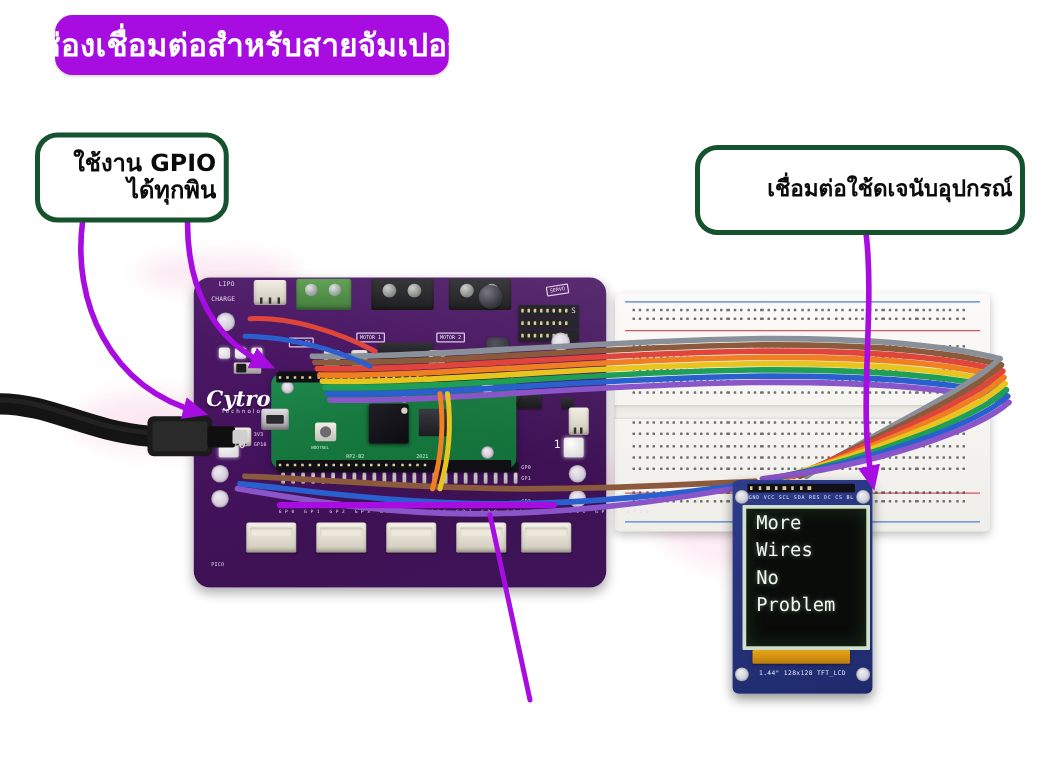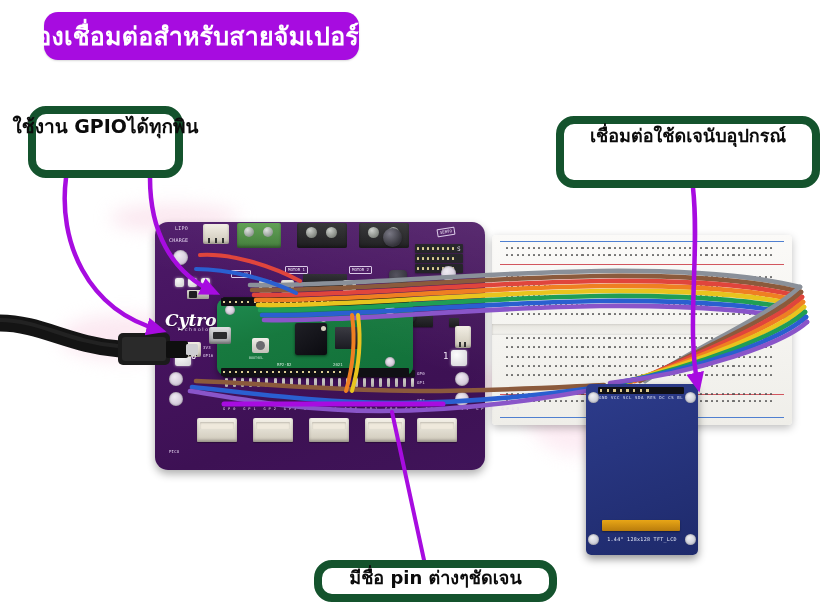--- a/index.html
+++ b/index.html
@@ -9,33 +9,33 @@
     font-family:"DejaVu Sans","Liberation Sans",sans-serif;
     overflow:hidden;
     position:relative;
   }
   #stage{position:absolute;left:0;top:0;width:837px;height:614px;overflow:hidden;background:#fff;}
 
   
   .title-banner{
     position:absolute;left:44px;top:12px;width:315px;height:48px;
     background:#a70ce0;border-radius:14px;
-    display:flex;align-items:center;justify-content:flex-end;
+    display:flex;align-items:center;justify-content:center;
     box-shadow:0 1px 2px rgba(0,0,0,.15);
   }
   .title-banner span{
     color:#ffffff;font-size:25px;font-weight:bold;letter-spacing:.2px;
     white-space:nowrap;line-height:1;
   }
 
   
   .callout{
     position:absolute;background:#ffffff;
-    border:8px solid #14532d;border-radius:18px;
-    display:flex;flex-direction:row;align-items:flex-start;justify-content:center;
+    border:4px solid #14532d;border-radius:18px;
+    display:flex;flex-direction:column;align-items:flex-end;justify-content:center;
     text-align:center;color:#0b0b0b;font-weight:bold;
     box-sizing:border-box;z-index:40;
   }
   .callout span{display:block;line-height:1.12;white-space:nowrap;}
 
   #callout-gpio{left:28px;top:106px;width:155px;height:72px;font-size:19px;padding:2px 6px;}
   #callout-device{left:556px;top:116px;width:264px;height:72px;font-size:18px;padding:2px 6px;}
   #callout-pin{left:314px;top:560px;width:243px;height:42px;font-size:18px;}
 
   
@@ -1164,20 +1164,26 @@
           <i></i>
           <i></i>
           <i></i>
           <i></i>
       </div>
       <div class="lcd-pins">GND VCC SCL SDA RES DC CS BL</div>
       <div class="lcd-mnt" style="left:2px;top:8px;"></div>
       <div class="lcd-mnt" style="right:2px;top:8px;"></div>
       <div class="lcd-mnt" style="left:2px;top:150px;"></div>
       <div class="lcd-mnt" style="right:2px;top:150px;"></div>
+      <div class="lcd-screen">
+        <div class="line">More</div>
+        <div class="line">Wires</div>
+        <div class="line">No</div>
+        <div class="line">Problem</div>
+      </div>
       <div class="lcd-flex"></div>
       <div class="lcd-label">1.44" 128x128 TFT_LCD</div>
     </div>
 
     <svg id="wires" viewBox="0 0 837 400">
       <g fill="none" stroke-width="4.6" stroke-linecap="round">
 
         <path d="M250,90 C330,92 470,78 600,76 C700,75 760,82 800,92" stroke="#8a9099"></path>
         <path d="M252,95 C332,97 470,83 600,81 C700,80 762,87 801,97" stroke="#8b5a3c"></path>
         <path d="M254,100 C334,102 470,88 600,86 C700,85 764,92 802,102" stroke="#e0453c"></path>
@@ -1230,17 +1236,14 @@
 
   <div class="callout" id="callout-gpio">
     <span>ใช้งาน GPIO</span>
     <span>ได้ทุกพิน</span>
   </div>
 
   <div class="callout" id="callout-device">
     <span>เชื่อมต่อใช้ดเจนับอุปกรณ์</span>
   </div>
 
-  <div class="callout" id="callout-pin">
-    <span>มีชื่อ pin ต่างๆชัดเจน</span>
-  </div>
 
 </div>
 
 </body></html>

